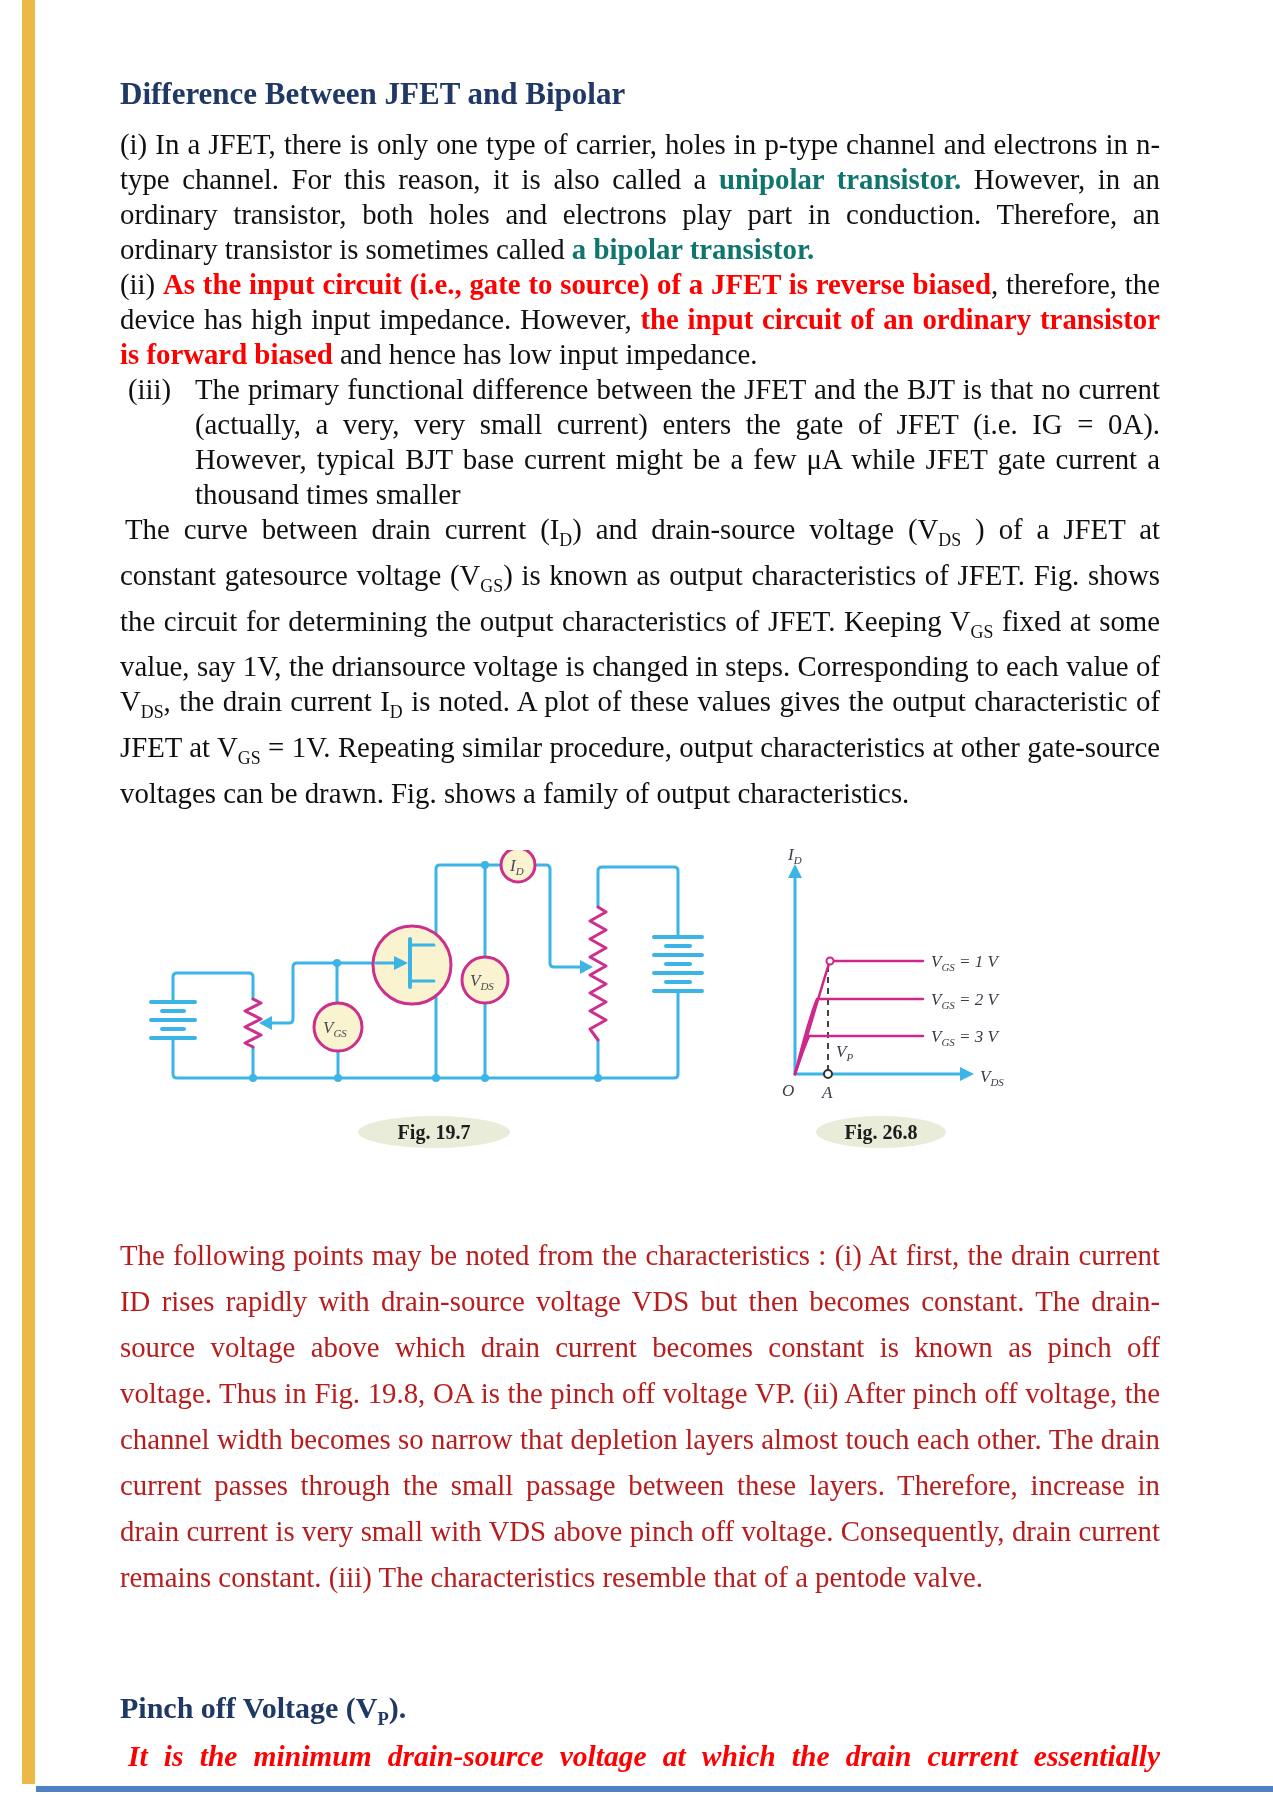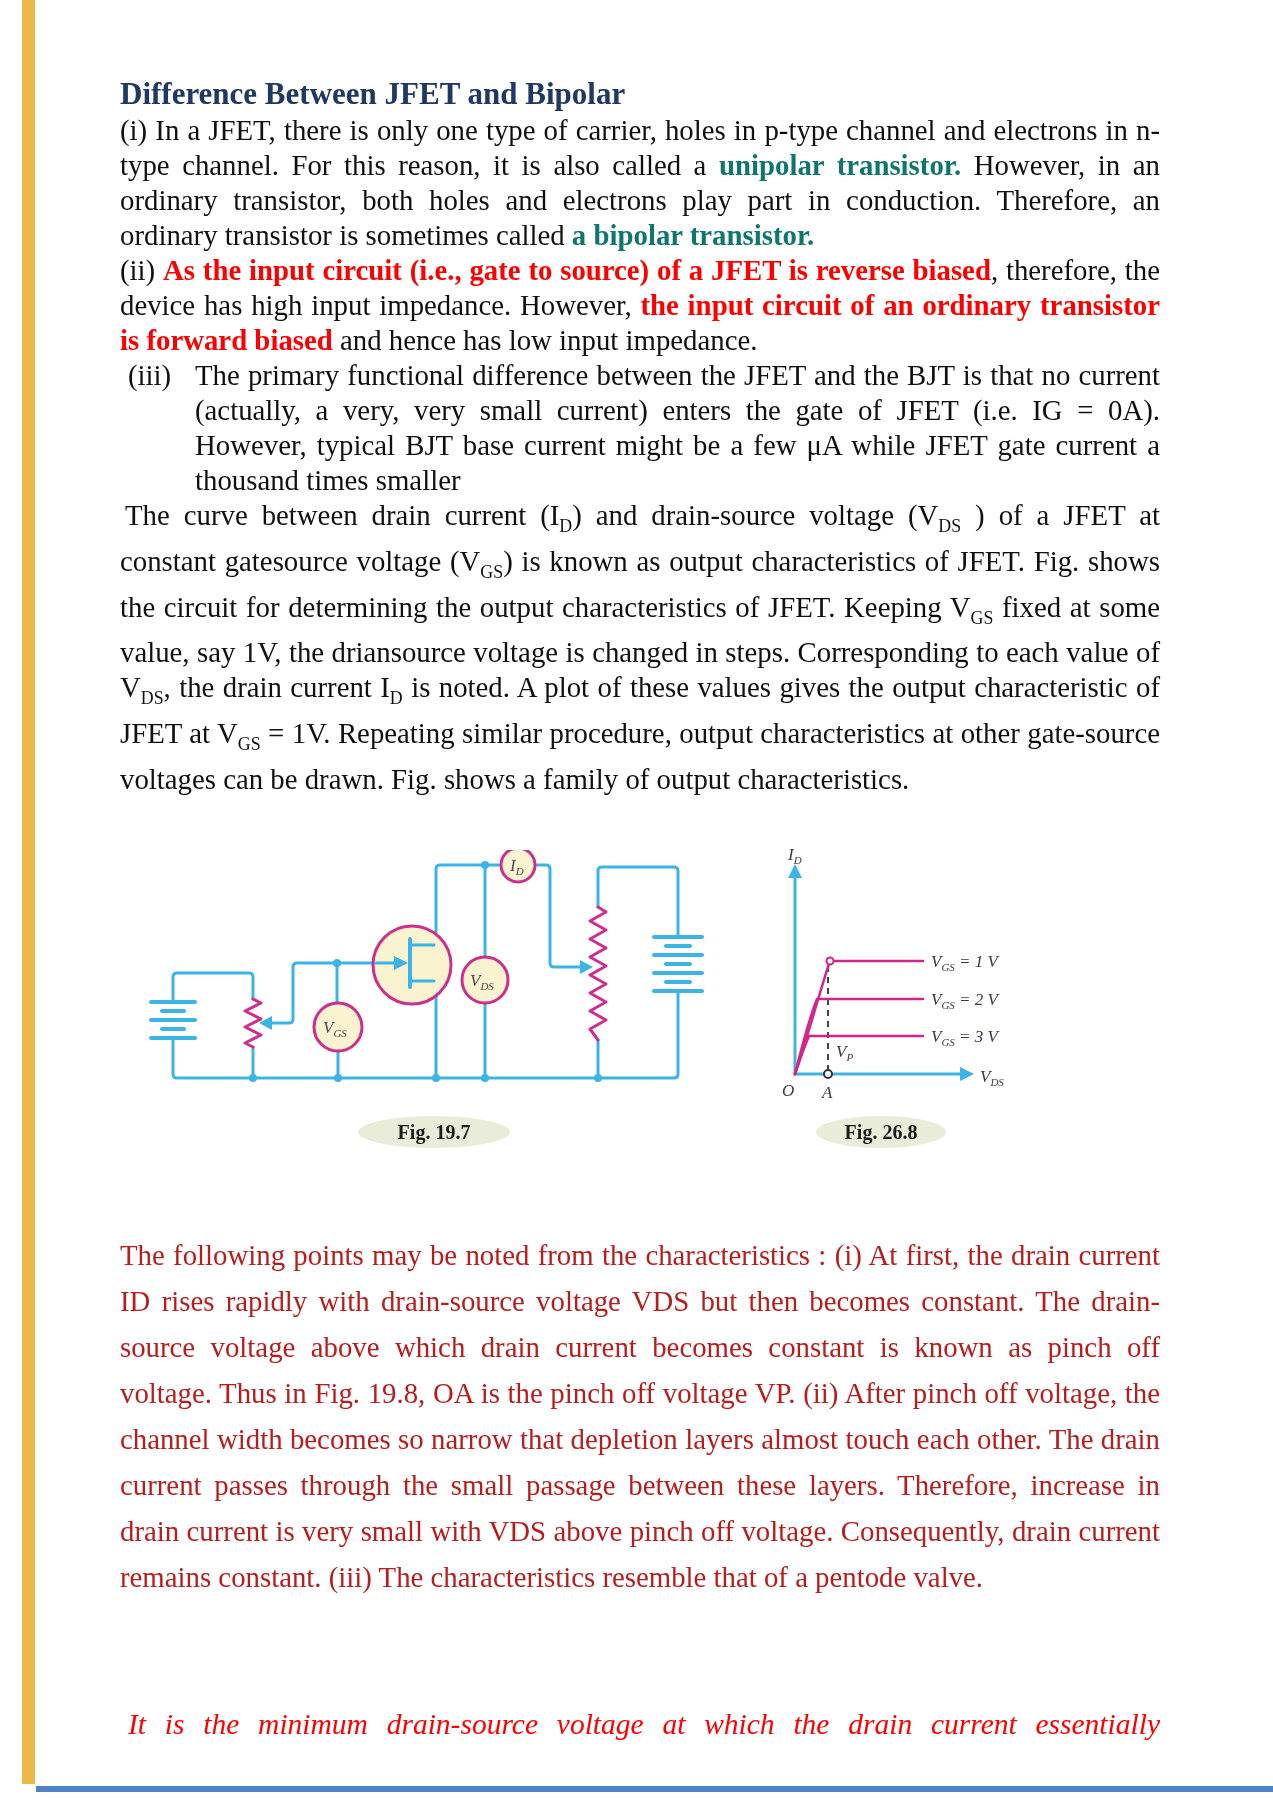--- a/index.html
+++ b/index.html
@@ -3,21 +3,21 @@
 <meta charset="utf-8">
 <style>
   html,body{margin:0;padding:0;background:#ffffff;}
   .page{position:relative;width:1273px;height:1800px;background:#ffffff;overflow:hidden;
         font-family:"Liberation Serif", serif;}
   .gold-stripe{position:absolute;left:22px;top:0;width:13px;height:1784px;background:#ecb848;}
   .bottom-bar{position:absolute;left:36px;top:1786px;width:1237px;height:6px;background:#4f81c7;}
 
   .content{position:absolute;left:120px;top:76px;width:1040px;font-size:28.8px;line-height:35px;
            color:#101010;text-align:justify;}
-  .title{font-size:31px;line-height:36px;margin:0 0 1px 0;color:#1f3864;font-weight:bold;text-align:left;}
+  .title{font-size:31px;line-height:36px;margin:0 0 15px 0;color:#1f3864;font-weight:bold;text-align:left;}
   p{margin:0;}
   .bblue{color:#0f766e;font-weight:bold;}
   .bred{color:#fe0000;font-weight:bold;}
   .hang{padding-left:75px;}
   .hang .lbl{display:inline-block;width:75px;margin-left:-75px;padding-left:8px;box-sizing:border-box;}
   .oh{font-size:30px;line-height:37px;margin:26px 0 0 0;color:#0d0d0d;font-weight:bold;text-align:left;}
   .pout{text-indent:5px;}
   sub{font-size:0.62em;}
 
   .figwrap{position:absolute;left:108px;top:844px;width:1040px;height:330px;}
@@ -25,22 +25,22 @@
   .gsvg{position:absolute;left:660px;top:0;}
   .cap{position:absolute;background:#e9ecd8;border-radius:50%;display:flex;align-items:center;
        justify-content:center;font-weight:bold;font-size:20px;color:#1c1c1c;}
   .cap7{left:250px;top:272px;width:152px;height:32px;}
   .cap8{left:708px;top:272px;width:130px;height:32px;}
 
   .pts{position:absolute;left:120px;top:1232px;width:1040px;font-size:28.8px;line-height:46px;
        text-align:justify;color:#b91c1c;}
   .pinch{position:absolute;left:120px;top:1690px;width:1040px;}
   .pinch-h{font-size:30px;line-height:36px;color:#1f3864;font-weight:bold;margin:0;}
-  .redline{font-size:29.5px;line-height:38px;font-weight:normal;font-style:italic;color:#fe0000;
-           margin-top:15px;text-align:justify;text-align-last:justify;padding-left:8px;}
+  .redline{font-size:29.5px;line-height:38px;font-weight:bold;font-style:italic;color:#fe0000;
+           margin-top:0;text-align:justify;text-align-last:justify;padding-left:8px;}
 
   .wire{stroke:#3cb4e6;stroke-width:3;fill:none;stroke-linecap:round;}
   .thick{stroke-width:4;}
   .res{stroke:#cc2f8e;stroke-width:3;fill:none;stroke-linejoin:round;stroke-linecap:round;}
   .meter{fill:#faf3cf;stroke:#cc2f8e;stroke-width:3;}
   .dot{fill:#3cb4e6;}
   .arr{fill:#3cb4e6;}
   .slbl{font-family:"Liberation Serif",serif;font-style:italic;fill:#4a4a55;font-size:17px;}
   .ssub{font-size:11px;}
   .curve{stroke:#d0268c;stroke-width:2.5;fill:none;stroke-linecap:round;}
@@ -166,15 +166,16 @@
       <text class="glbl" x="163" y="198"><tspan>V</tspan><tspan class="ssub" dy="4">GS</tspan><tspan dy="-4"> = 3 V</tspan></text>
     </svg>
 
     <div class="cap cap7">Fig. 19.7</div>
     <div class="cap cap8">Fig. 26.8</div>
   </div>
 
   <p class="pts">The following points may be noted from the characteristics : (i) At first, the drain current ID rises rapidly with drain-source voltage VDS but then becomes constant. The drain-source voltage above which drain current becomes constant is known as pinch off voltage. Thus in Fig. 19.8, OA is the pinch off voltage VP. (ii) After pinch off voltage, the channel width becomes so narrow that depletion layers almost touch each other. The drain current passes through the small passage between these layers. Therefore, increase in drain current is very small with VDS above pinch off voltage. Consequently, drain current remains constant. (iii) The characteristics resemble that of a pentode valve.</p>
 
   <div class="pinch">
+    <h3 class="pinch-h"><span>Pinch off Voltage (V</span><sub>P</sub><span>).</span></h3>
     <p class="redline">It is the minimum drain-source voltage at which the drain current essentially</p>
   </div>
 </div>
 
 </body></html>

